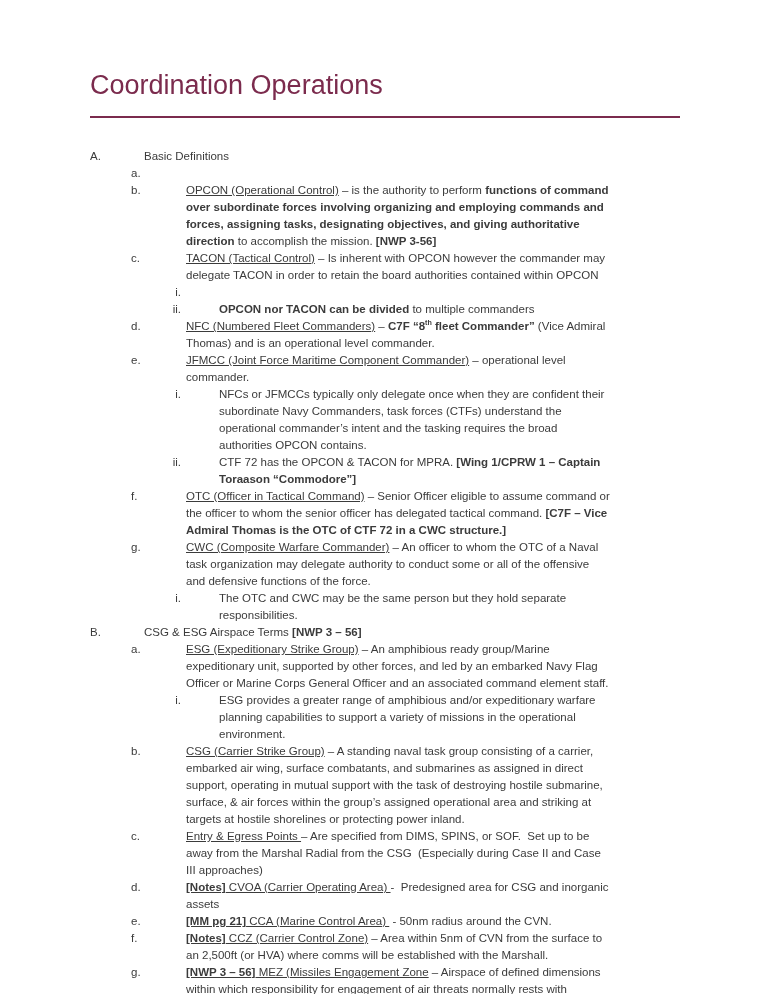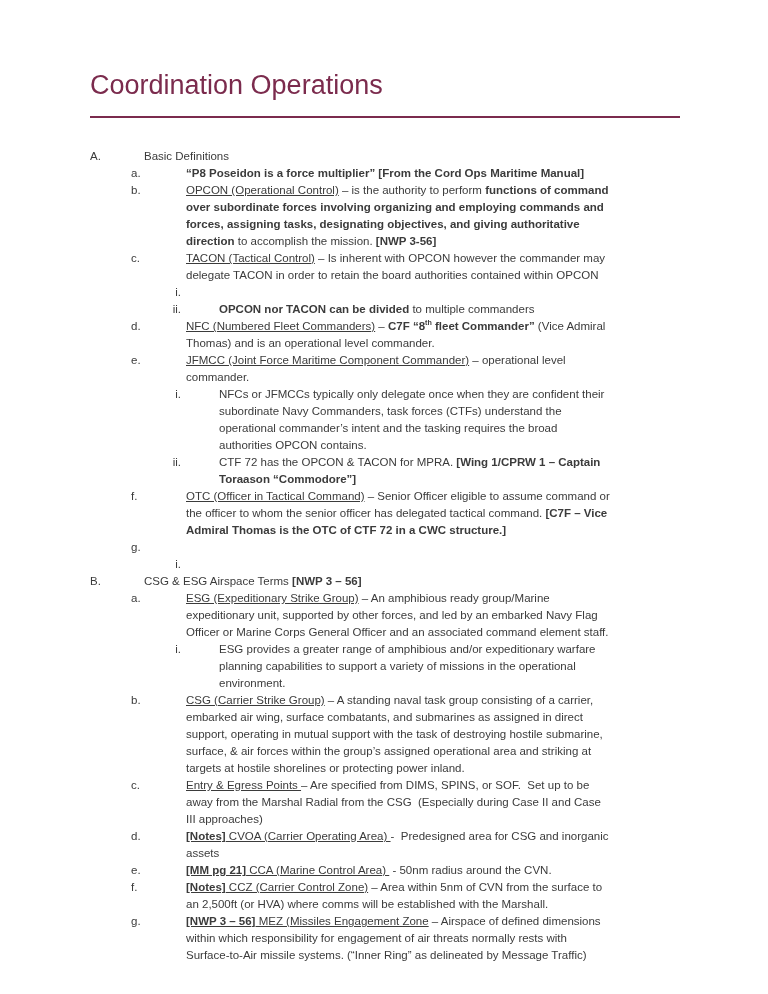--- a/index.html
+++ b/index.html
@@ -50,21 +50,20 @@
 <div class="page">
   <h1 class="title">Coordination Operations</h1>
   <div class="title-rule"></div>
   <div class="outline">
       <div class="item lvl1">
         <span class="marker">A.</span>
         <span class="content"><span>Basic Definitions</span></span>
       </div>
       <div class="item lvl2">
         <span class="marker">a.</span>
-        <span class="content"><span class="b">“P8 Poseidon is a force multiplier” [From the Cord Ops Maritime Manual]</span></span>
       </div>
       <div class="item lvl2">
         <span class="marker">b.</span>
         <span class="content"><span class="u">OPCON (Operational Control)</span><span> – is the authority to perform </span><span class="b">functions of command over subordinate forces involving organizing and employing commands and forces, assigning tasks, designating objectives, and giving authoritative direction</span><span> to accomplish the mission. </span><span class="b">[NWP 3-56]</span></span>
       </div>
       <div class="item lvl2">
         <span class="marker">c.</span>
         <span class="content"><span class="u">TACON (Tactical Control)</span><span> – Is inherent with OPCON however the commander may delegate TACON in order to retain the board authorities contained within OPCON</span></span>
       </div>
       <div class="item lvl3">
@@ -89,23 +88,25 @@
       <div class="item lvl3">
         <span class="marker">ii.</span>
         <span class="content"><span>CTF 72 has the OPCON &amp; TACON for MPRA. </span><span class="b">[Wing 1/CPRW 1 – Captain Toraason “Commodore”]</span></span>
       </div>
       <div class="item lvl2">
         <span class="marker">f.</span>
         <span class="content"><span class="u">OTC (Officer in Tactical Command)</span><span> – Senior Officer eligible to assume command or the officer to whom the senior officer has delegated tactical command. </span><span class="b">[C7F – Vice Admiral Thomas is the OTC of CTF 72 in a CWC structure.]</span></span>
       </div>
       <div class="item lvl2">
         <span class="marker">g.</span>
+        <span class="content"><span class="u">CWC (Composite Warfare Commander)</span><span> – An officer to whom the OTC of a Naval task organization may delegate authority to conduct some or all of the offensive and defensive functions of the force.</span></span>
       </div>
       <div class="item lvl3">
         <span class="marker">i.</span>
+        <span class="content"><span>The OTC and CWC may be the same person but they hold separate responsibilities.</span></span>
       </div>
       <div class="item lvl1">
         <span class="marker">B.</span>
         <span class="content"><span>CSG &amp; ESG Airspace Terms </span><span class="b">[NWP 3 – 56]</span></span>
       </div>
       <div class="item lvl2">
         <span class="marker">a.</span>
         <span class="content"><span class="u">ESG (Expeditionary Strike Group)</span><span> – An amphibious ready group/Marine expeditionary unit, supported by other forces, and led by an embarked Navy Flag Officer or Marine Corps General Officer and an associated command element staff.</span></span>
       </div>
       <div class="item lvl3">

